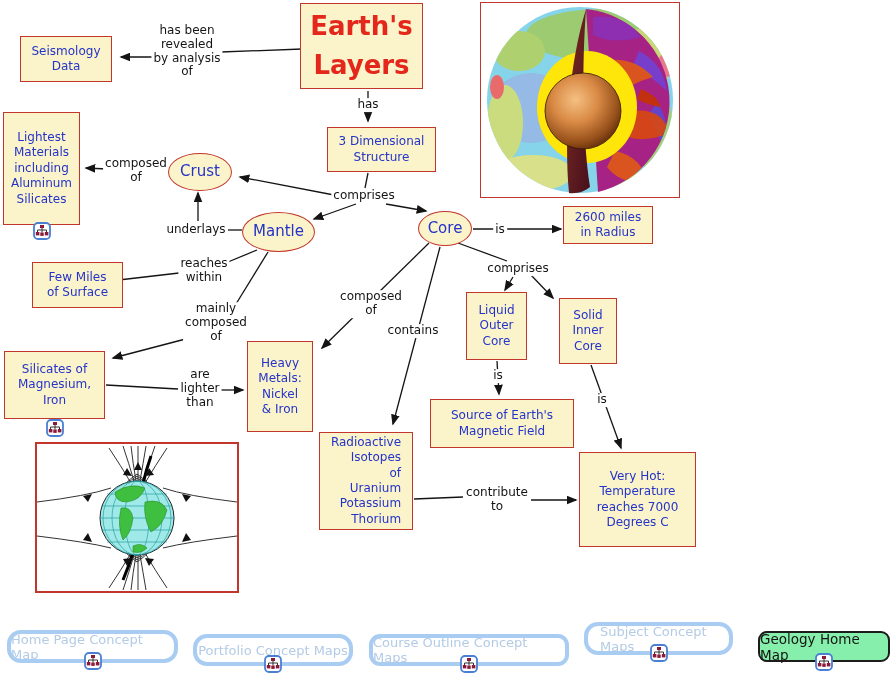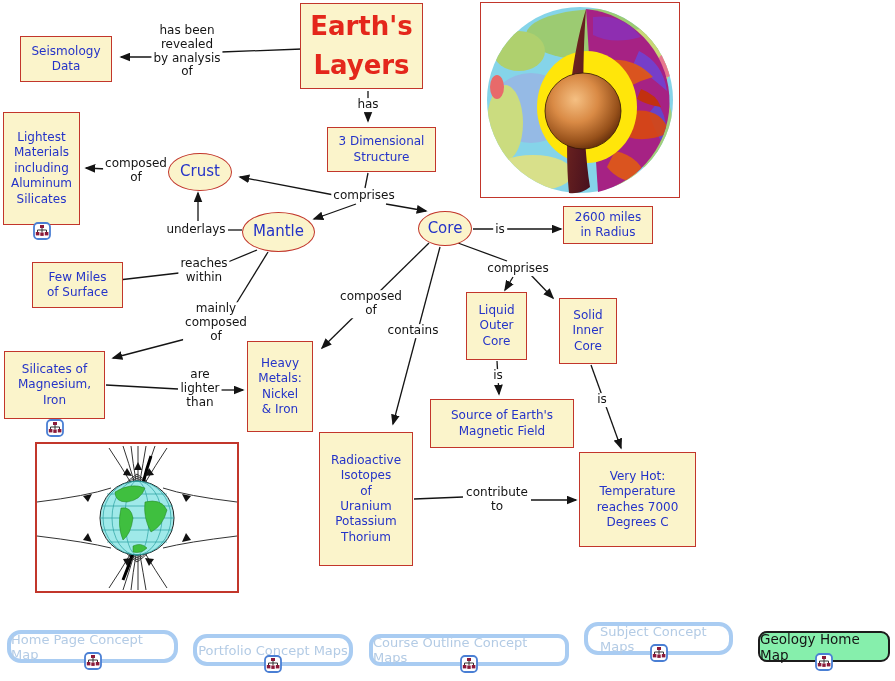--- a/index.html
+++ b/index.html
@@ -114,21 +114,21 @@
 Nickel
 &amp; Iron</div>
   <div class="node" style="left:466px;top:292px;width:61px;height:68px;">Liquid
 Outer
 Core</div>
   <div class="node" style="left:559px;top:298px;width:58px;height:66px;">Solid
 Inner
 Core</div>
   <div class="node" style="left:430px;top:399px;width:144px;height:49px;">Source of Earth's
 Magnetic Field</div>
-  <div class="node" style="left:319px;top:432px;width:94px;height:134px;">Radioactive
+  <div class="node" style="left:319px;top:432px;width:94px;height:98px;text-align:right;">Radioactive
 Isotopes
 of
 Uranium
 Potassium
 Thorium</div>
   <div class="node" style="left:579px;top:452px;width:117px;height:95px;">Very Hot:
 Temperature
 reaches 7000
 Degrees C</div>
 

